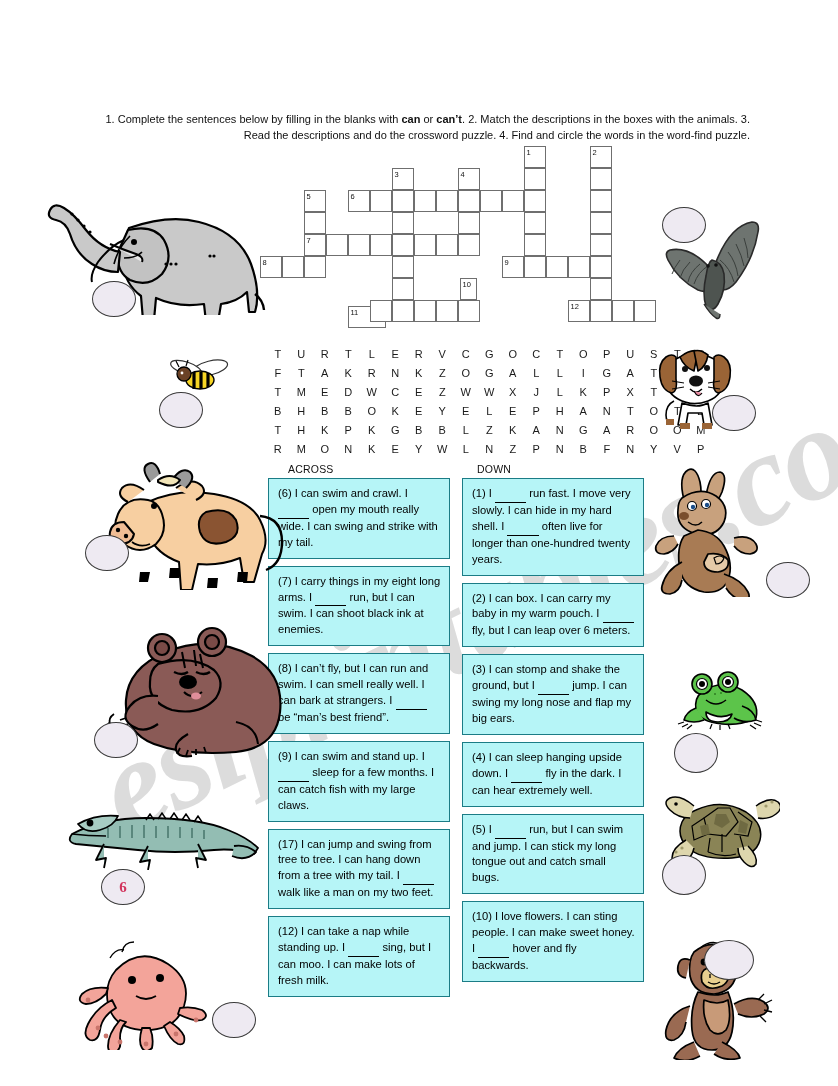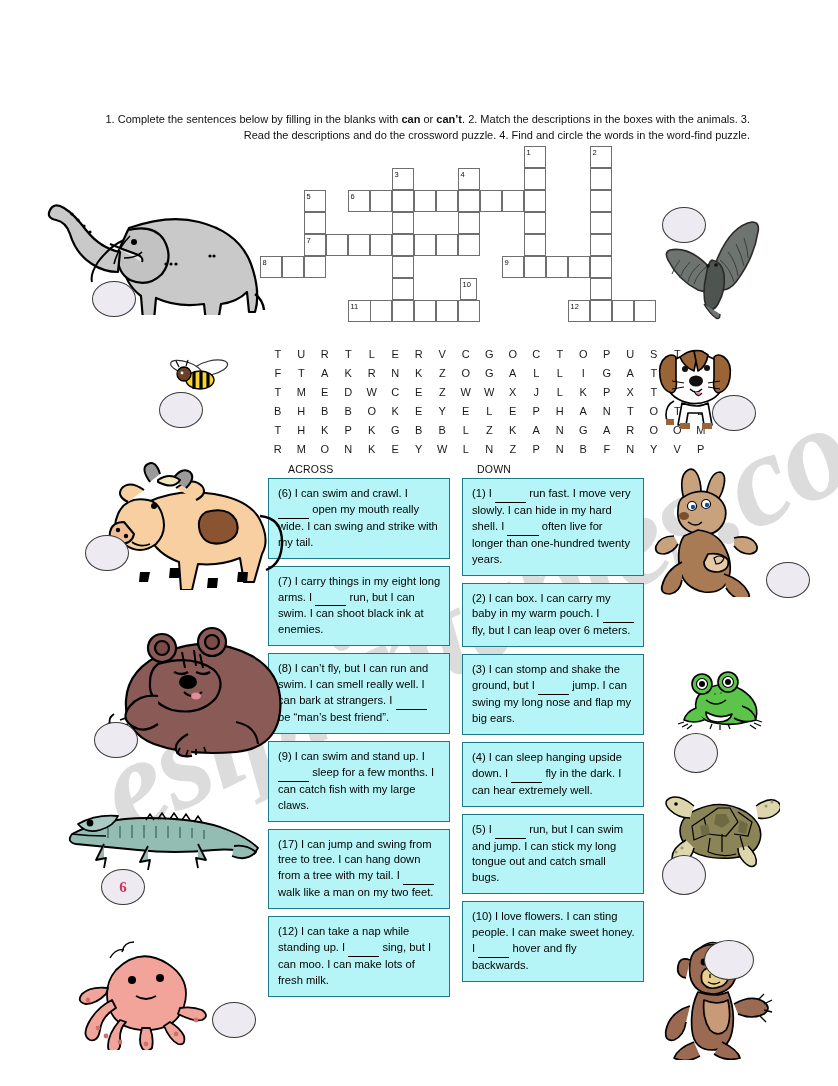--- a/index.html
+++ b/index.html
@@ -166,21 +166,21 @@
       </div>
       <div class="cw-cell" style="left: 264px; top: 110px; width: 22px; height: 22px;"></div>
       <div class="cw-cell" style="left: 286px; top: 110px; width: 22px; height: 22px;"></div>
       <div class="cw-cell" style="left: 308px; top: 110px; width: 22px; height: 22px;"></div>
       <div class="cw-cell" style="left: 330px; top: 110px; width: 22px; height: 22px;"></div>
       <div class="cw-cell" style="left: 132px; top: 132px; width: 22px; height: 22px;"></div>
       <div class="cw-cell" style="left: 176px; top: 132px; width: 17px; height: 22px; margin-left: 24px;">
         <span class="cw-num">10</span>
       </div>
       <div class="cw-cell" style="left: 330px; top: 132px; width: 22px; height: 22px;"></div>
-      <div class="cw-cell" style="left: 88px; top: 154px; width: 38px; height: 22px;">
+      <div class="cw-cell" style="left: 88px; top: 160px; width: 38px; height: 22px;">
         <span class="cw-num">11</span>
       </div>
       <div class="cw-cell" style="left: 110px; top: 154px; width: 22px; height: 22px;"></div>
       <div class="cw-cell" style="left: 132px; top: 154px; width: 22px; height: 22px;"></div>
       <div class="cw-cell" style="left: 154px; top: 154px; width: 22px; height: 22px;"></div>
       <div class="cw-cell" style="left: 176px; top: 154px; width: 22px; height: 22px;"></div>
       <div class="cw-cell" style="left: 198px; top: 154px; width: 22px; height: 22px;"></div>
       <div class="cw-cell" style="left: 308px; top: 154px; width: 22px; height: 22px;">
         <span class="cw-num">12</span>
       </div>

